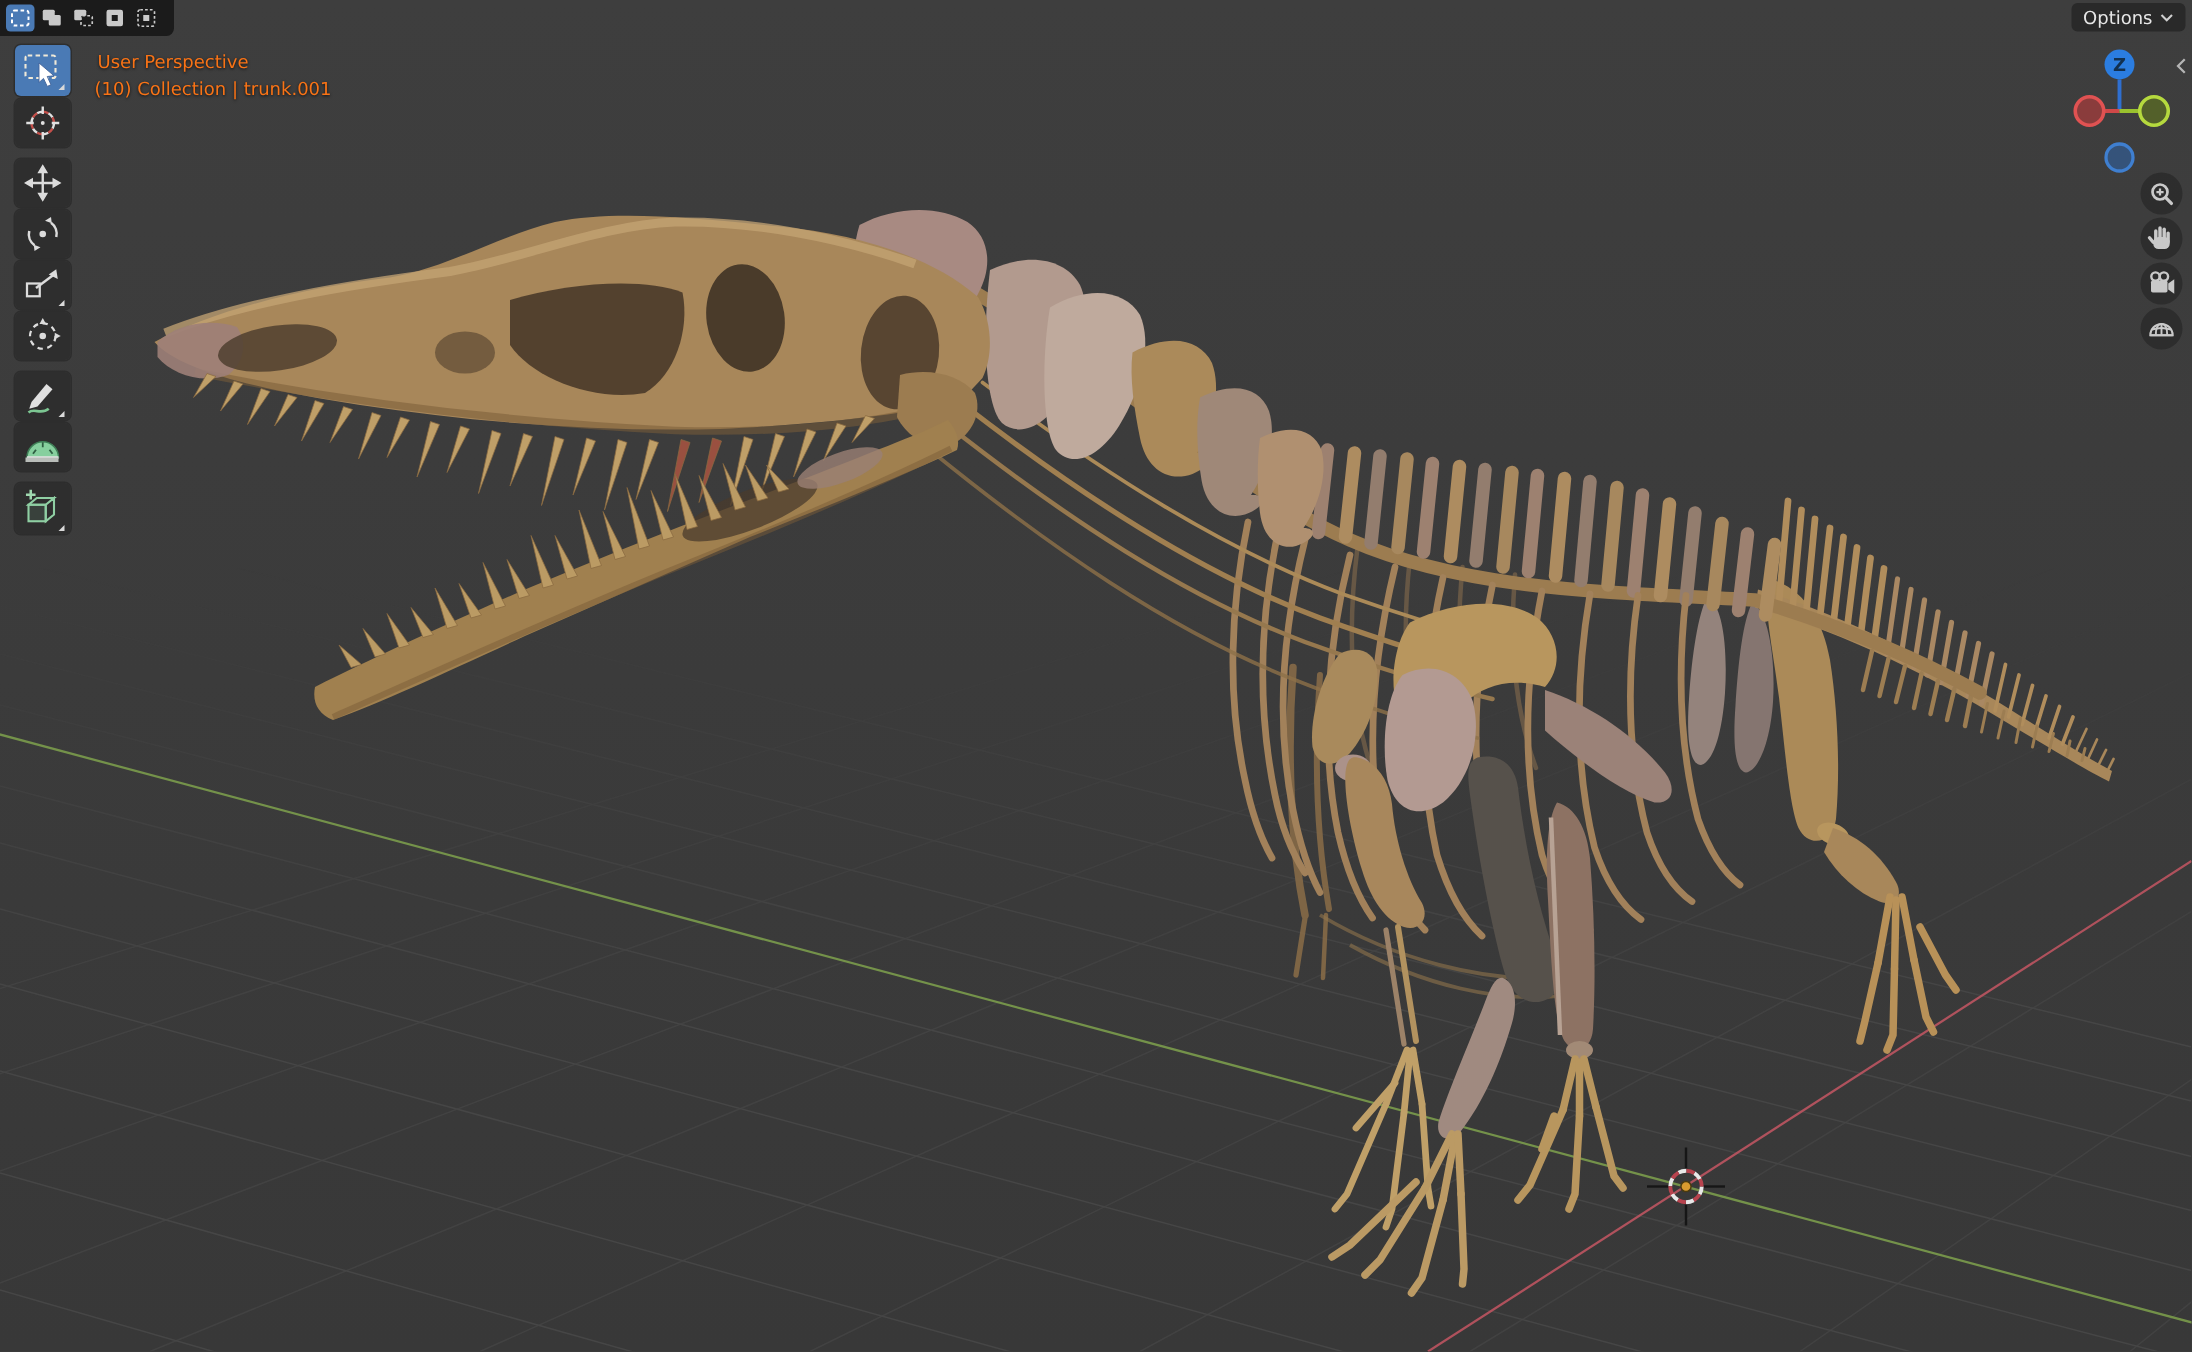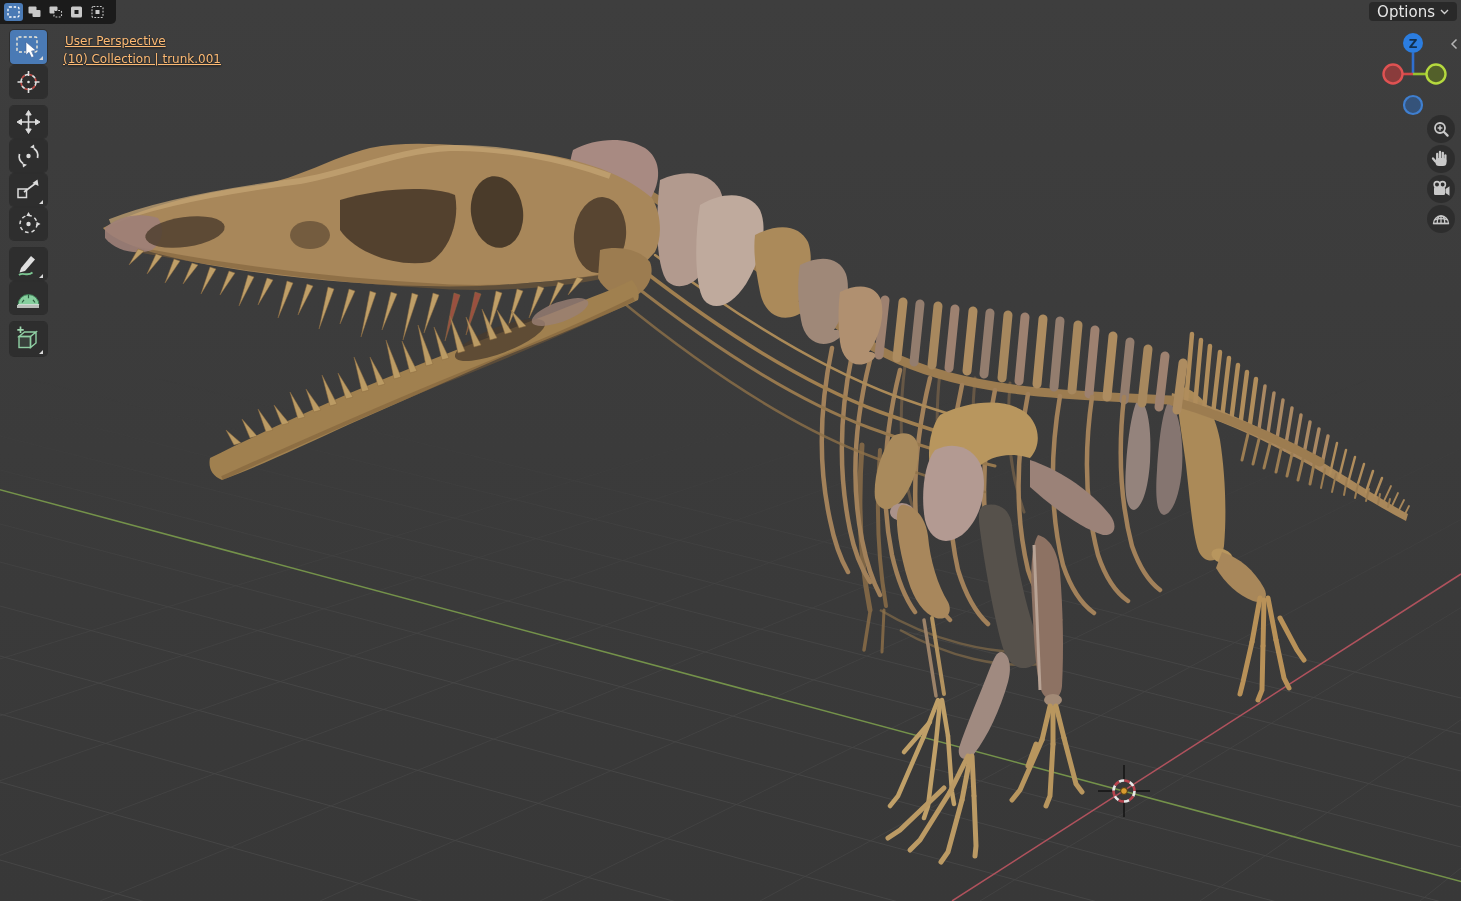--- a/index.html
+++ b/index.html
@@ -1,30 +1,30 @@
 <!DOCTYPE html>
 <html><head>
 <meta charset="utf-8">
 <style>
   html,body{margin:0;padding:0;width:1461px;height:901px;overflow:hidden;background:#3c3c3c;
     font-family:"DejaVu Sans","Liberation Sans",sans-serif;}
   #stage{position:relative;width:1461px;height:901px;}
   #viewport-svg{position:absolute;left:0;top:0;}
-  .ovl{position:absolute;color:#fdba74;font-size:12px;line-height:18px;
-    text-shadow:0 1px 2px rgba(0,0,0,.75);white-space:nowrap;text-decoration:underline;}
+  .ovl{position:absolute;color:#f97316;font-size:12px;line-height:18px;
+    text-shadow:0 1px 2px rgba(0,0,0,.75);white-space:nowrap;}
   #mode-strip{position:absolute;left:0;top:0;width:112px;height:24px;background:rgba(24,24,24,.92);
     border-bottom-right-radius:5px;display:flex;align-items:center;padding-left:4px;gap:2px;}
   .mode-btn{width:19px;height:18px;border-radius:3px;display:flex;align-items:center;justify-content:center;}
   .mode-btn.active{background:#4a7ab5;}
   #toolbar{position:absolute;left:10px;top:30px;width:37px;}
   .tool-btn{position:absolute;left:0;width:37px;height:32px;background:#2d2d2dee;border-radius:4px;
     display:flex;align-items:center;justify-content:center;box-shadow:0 0 0 1px rgba(0,0,0,.25);}
   .tool-btn.active{background:#4a7ab5;}
   #options-btn{position:absolute;right:4px;top:2px;height:19px;background:rgba(40,40,40,.95);
-    border-radius:4px;display:flex;align-items:center;gap:5px;padding:0 8px;color:#e6e6e6;font-size:15px;}
+    border-radius:4px;display:flex;align-items:center;gap:5px;padding:0 8px;color:#e6e6e6;font-size:12px;}
   #gizmo{position:absolute;left:1377px;top:27px;}
   .navcol{position:absolute;left:1427px;width:28px;}
   .nav-btn{position:absolute;width:28px;height:28px;border-radius:50%;background:rgba(18,18,18,.35);
     display:flex;align-items:center;justify-content:center;}
   #sidebar-toggle{position:absolute;right:1px;top:36px;width:12px;height:16px;display:flex;
     align-items:center;justify-content:center;}
 </style>
 </head>
 <body>
 

